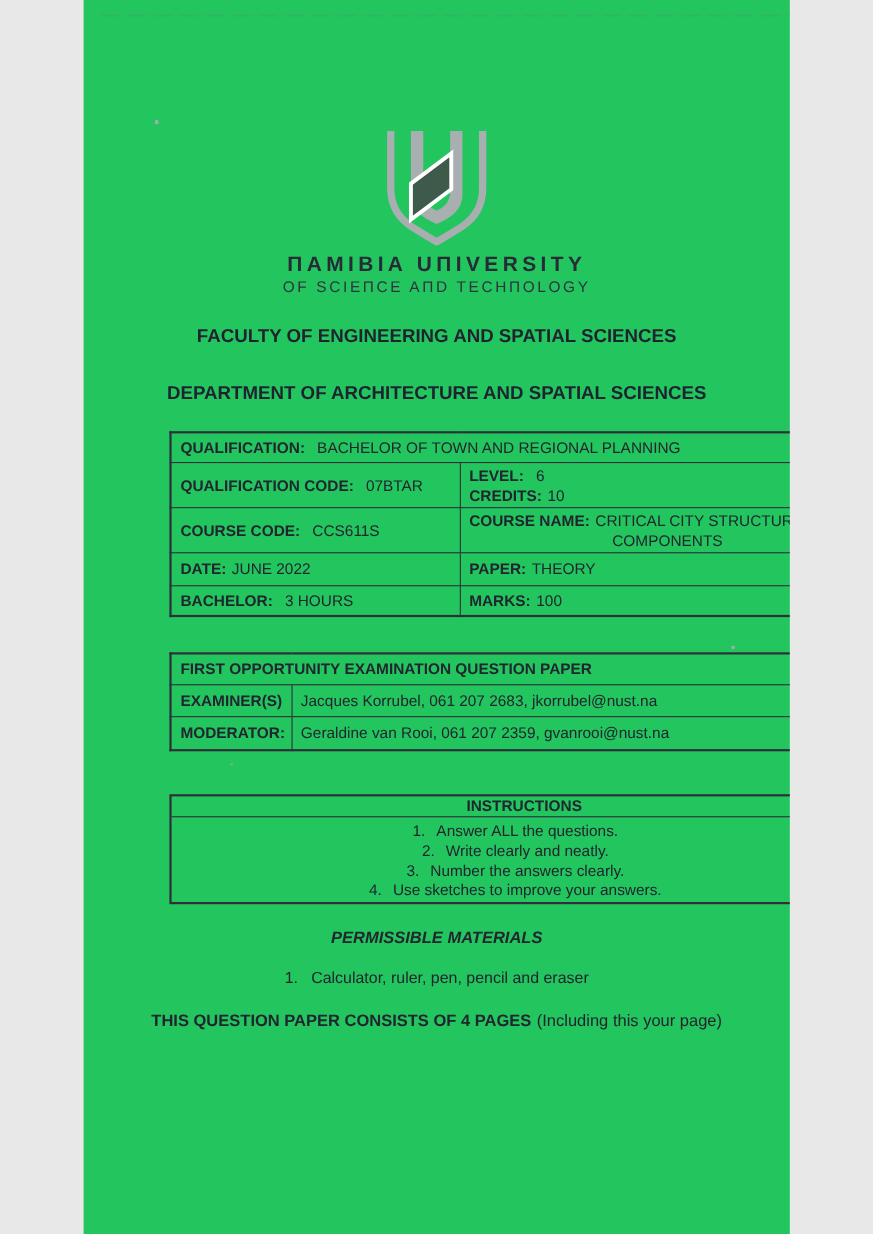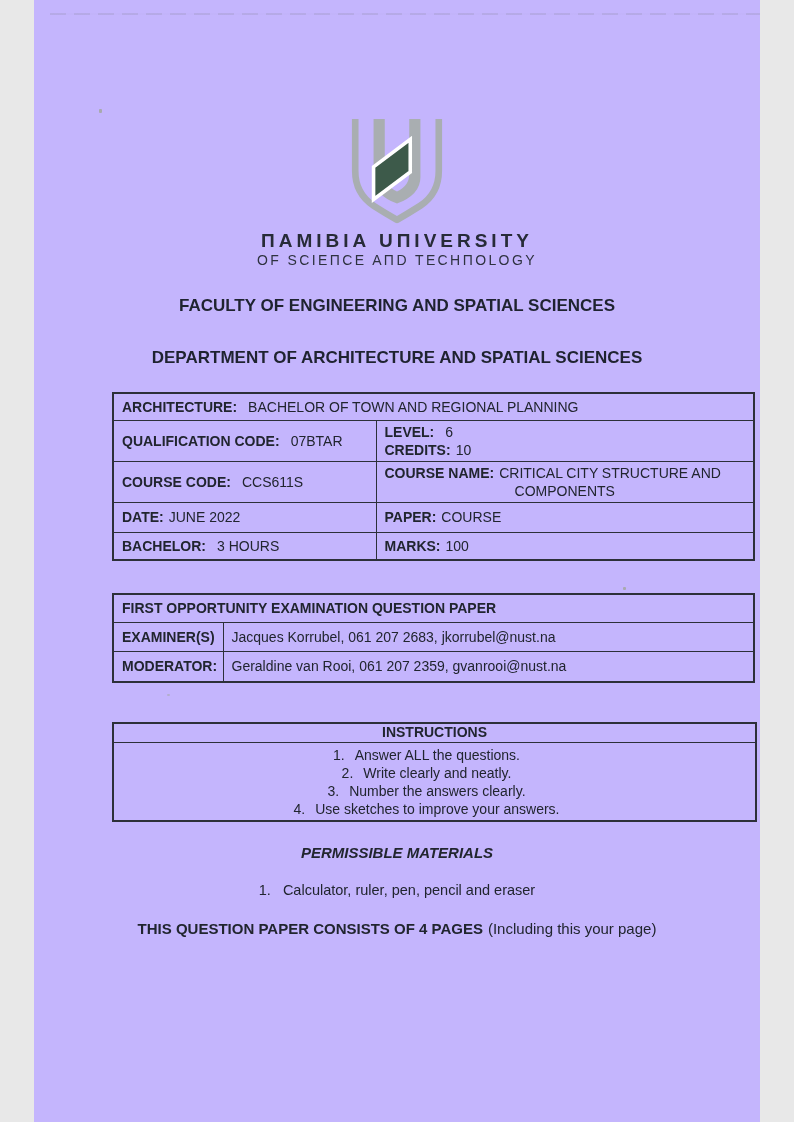--- a/index.html
+++ b/index.html
@@ -1,20 +1,20 @@
 <!DOCTYPE html>
 <html><head>
 <meta charset="utf-8">
 <style>
   html,body{margin:0;padding:0;background:#e8e8e8;}
   #page{
     position:relative;
-    width:726px;height:1122px;
+    width:642px;height:1122px;
     margin:0 auto;
-    background:#c4b5fd;
+    background:#22c55e;
     font-family:"Liberation Sans","DejaVu Sans",sans-serif;
     color:#21252f;
     overflow:hidden;
   }
   .scan-line{
     position:absolute;top:13px;left:16px;width:758px;height:2px;
     background:repeating-linear-gradient(90deg,
       rgba(110,112,118,0.30) 0px, rgba(110,112,118,0.30) 16px,
       rgba(110,112,118,0.04) 16px, rgba(110,112,118,0.04) 24px);
     opacity:.55;
@@ -115,21 +115,21 @@
   <div class="heading department">DEPARTMENT OF ARCHITECTURE AND SPATIAL SCIENCES</div>
 
   <table class="doc course">
     <colgroup>
         <col style="width:263px">
         <col style="width:378px">
       </colgroup>
     <tbody>
         <tr style="height:27px">
       <td colspan="2">
-        <span class="lbl">ARCHITECTURE:</span><span class="val wide">BACHELOR OF TOWN AND REGIONAL PLANNING</span>
+        <span class="lbl">QUALIFICATION:</span><span class="val wide">BACHELOR OF TOWN AND REGIONAL PLANNING</span>
       </td>
     </tr>
     <tr style="height:40px">
       <td>
         <span class="lbl">QUALIFICATION CODE:</span><span class="val wide">07BTAR</span>
       </td>
       <td>
         <div class="cell-line"><span class="lbl">LEVEL:</span><span class="val wide">6</span></div>
         <div class="cell-line"><span class="lbl">CREDITS:</span><span class="val">10</span></div>
       </td>
@@ -141,21 +141,21 @@
       <td>
         <div class="cell-line"><span class="lbl">COURSE NAME:</span><span class="val">CRITICAL CITY STRUCTURE AND</span></div>
         <div class="center-line">COMPONENTS</div>
       </td>
     </tr>
     <tr style="height:30px">
       <td>
         <span class="lbl">DATE:</span><span class="val">JUNE 2022</span>
       </td>
       <td>
-        <span class="lbl">PAPER:</span><span class="val">COURSE</span>
+        <span class="lbl">PAPER:</span><span class="val">THEORY</span>
       </td>
     </tr>
     <tr style="height:28px">
       <td>
         <span class="lbl">BACHELOR:</span><span class="val wide">3 HOURS</span>
       </td>
       <td>
         <span class="lbl">MARKS:</span><span class="val">100</span>
       </td>
     </tr>

